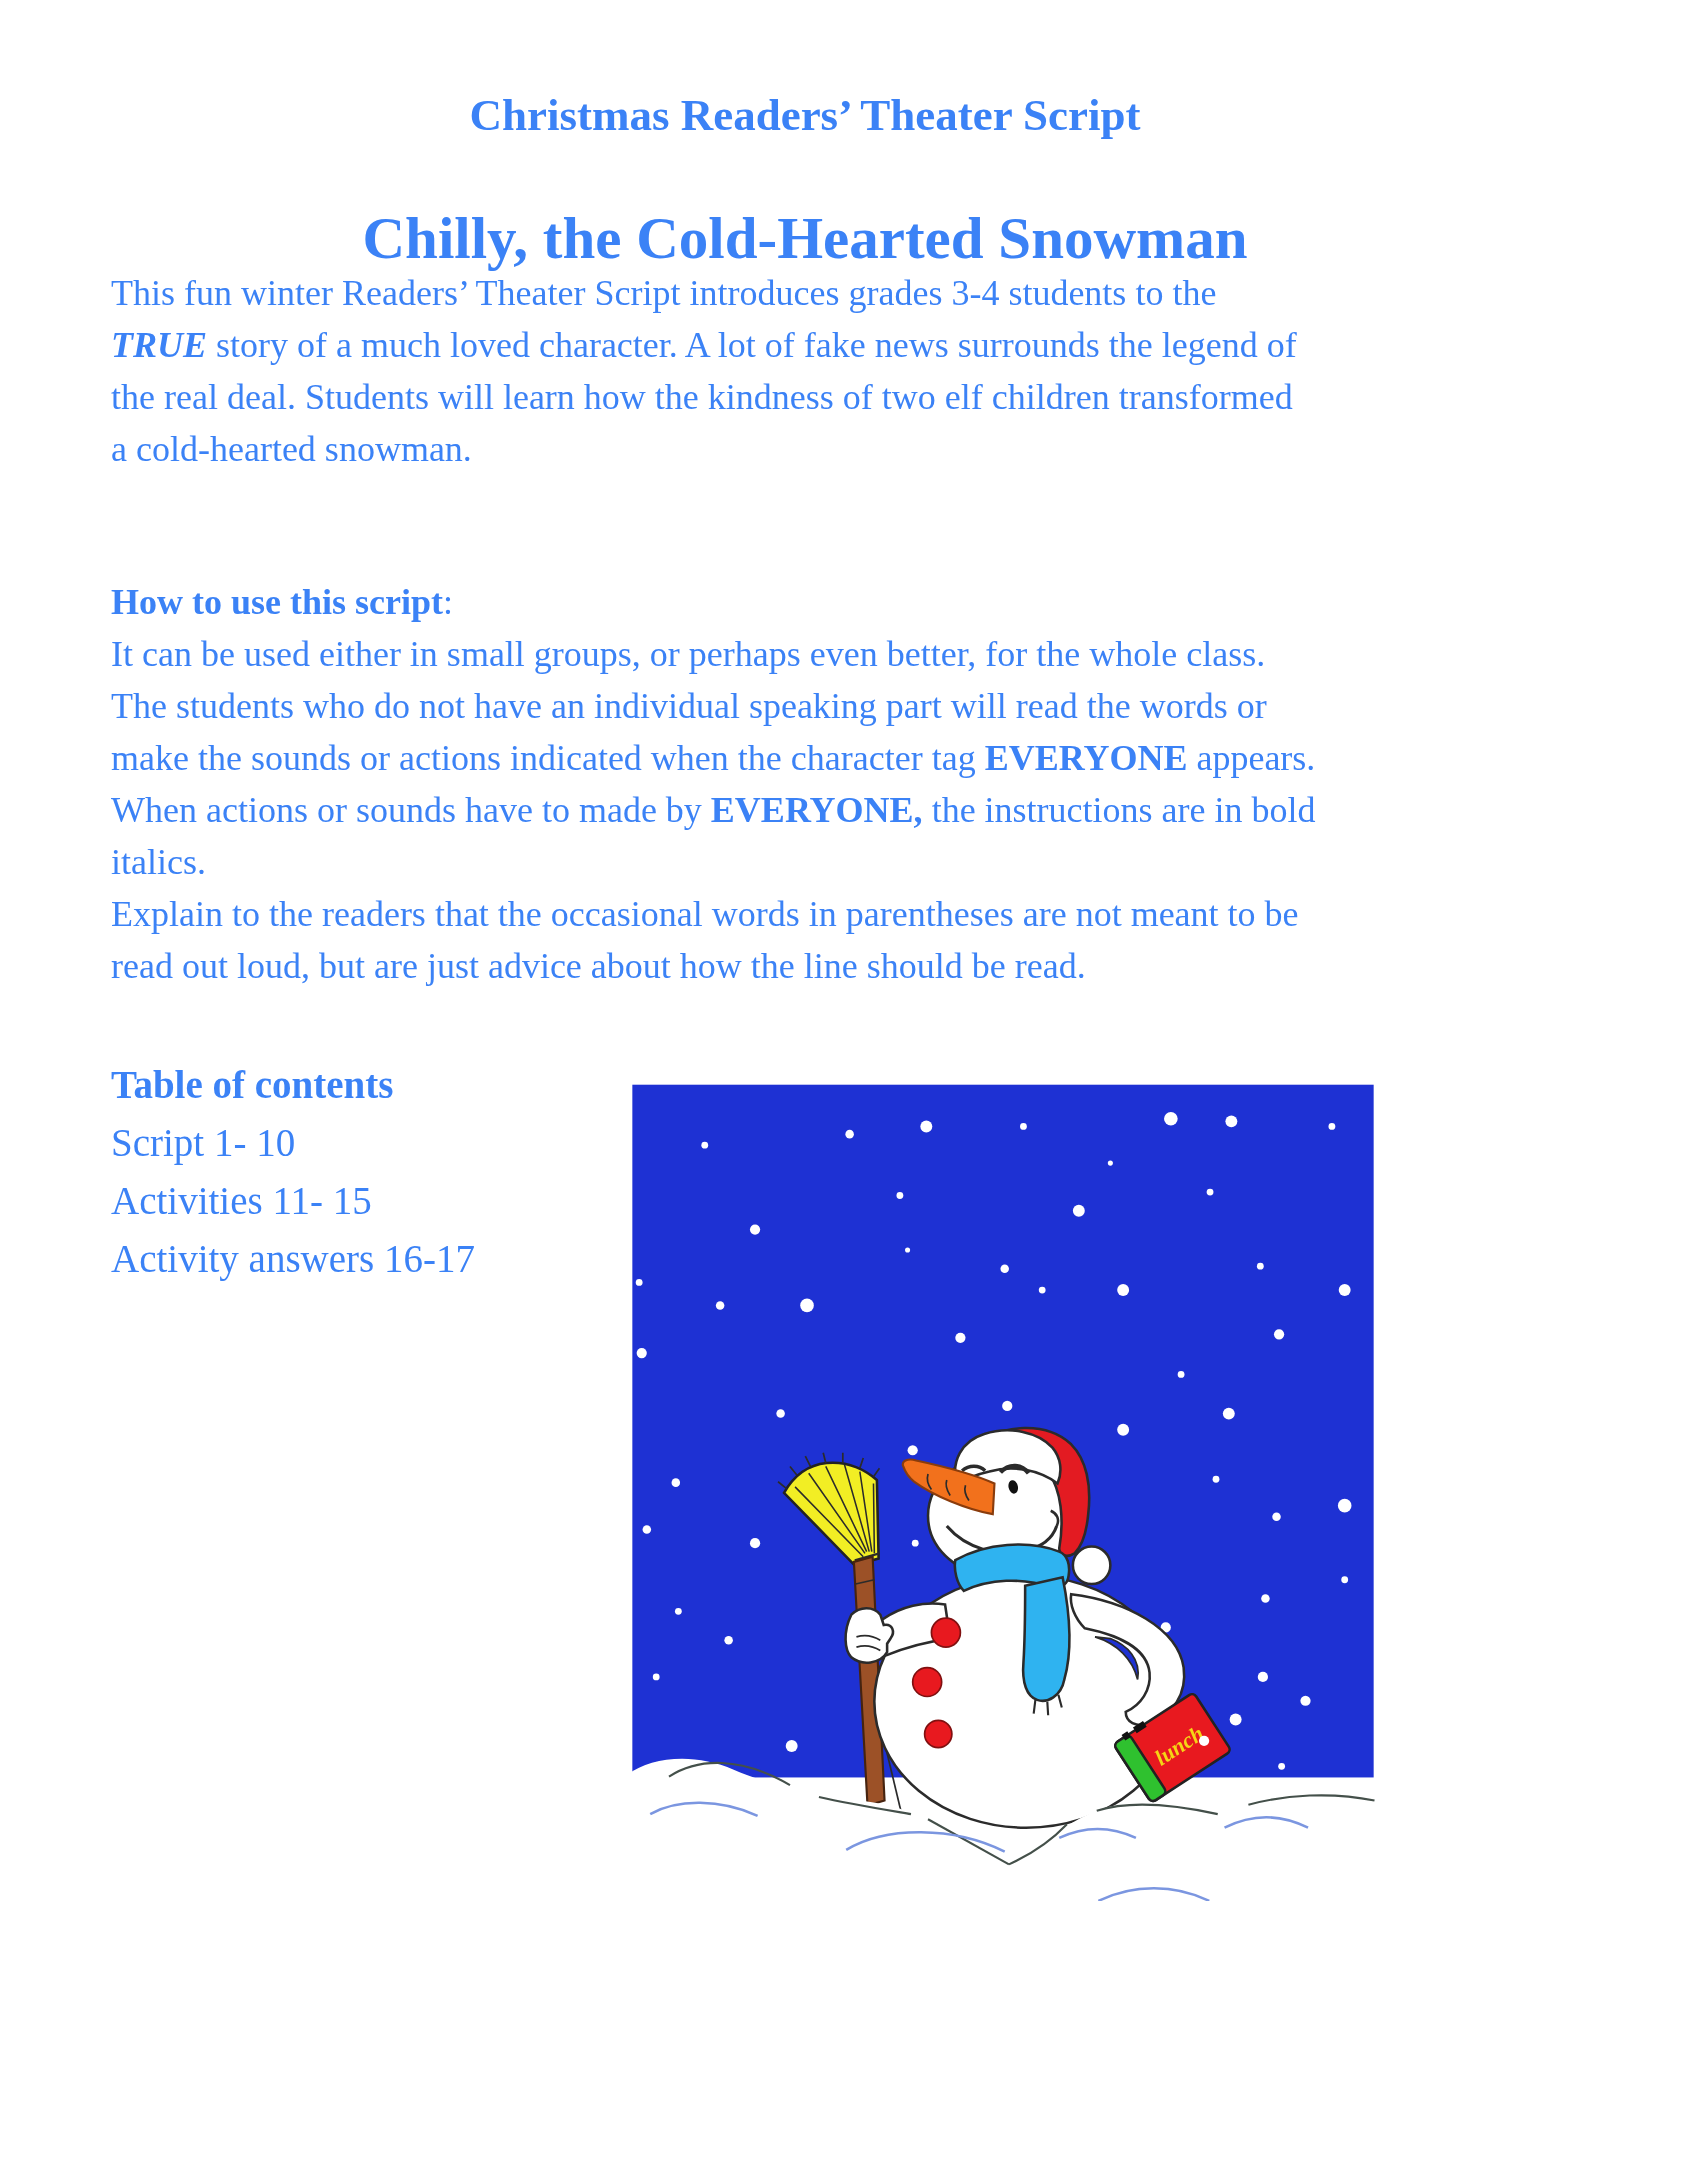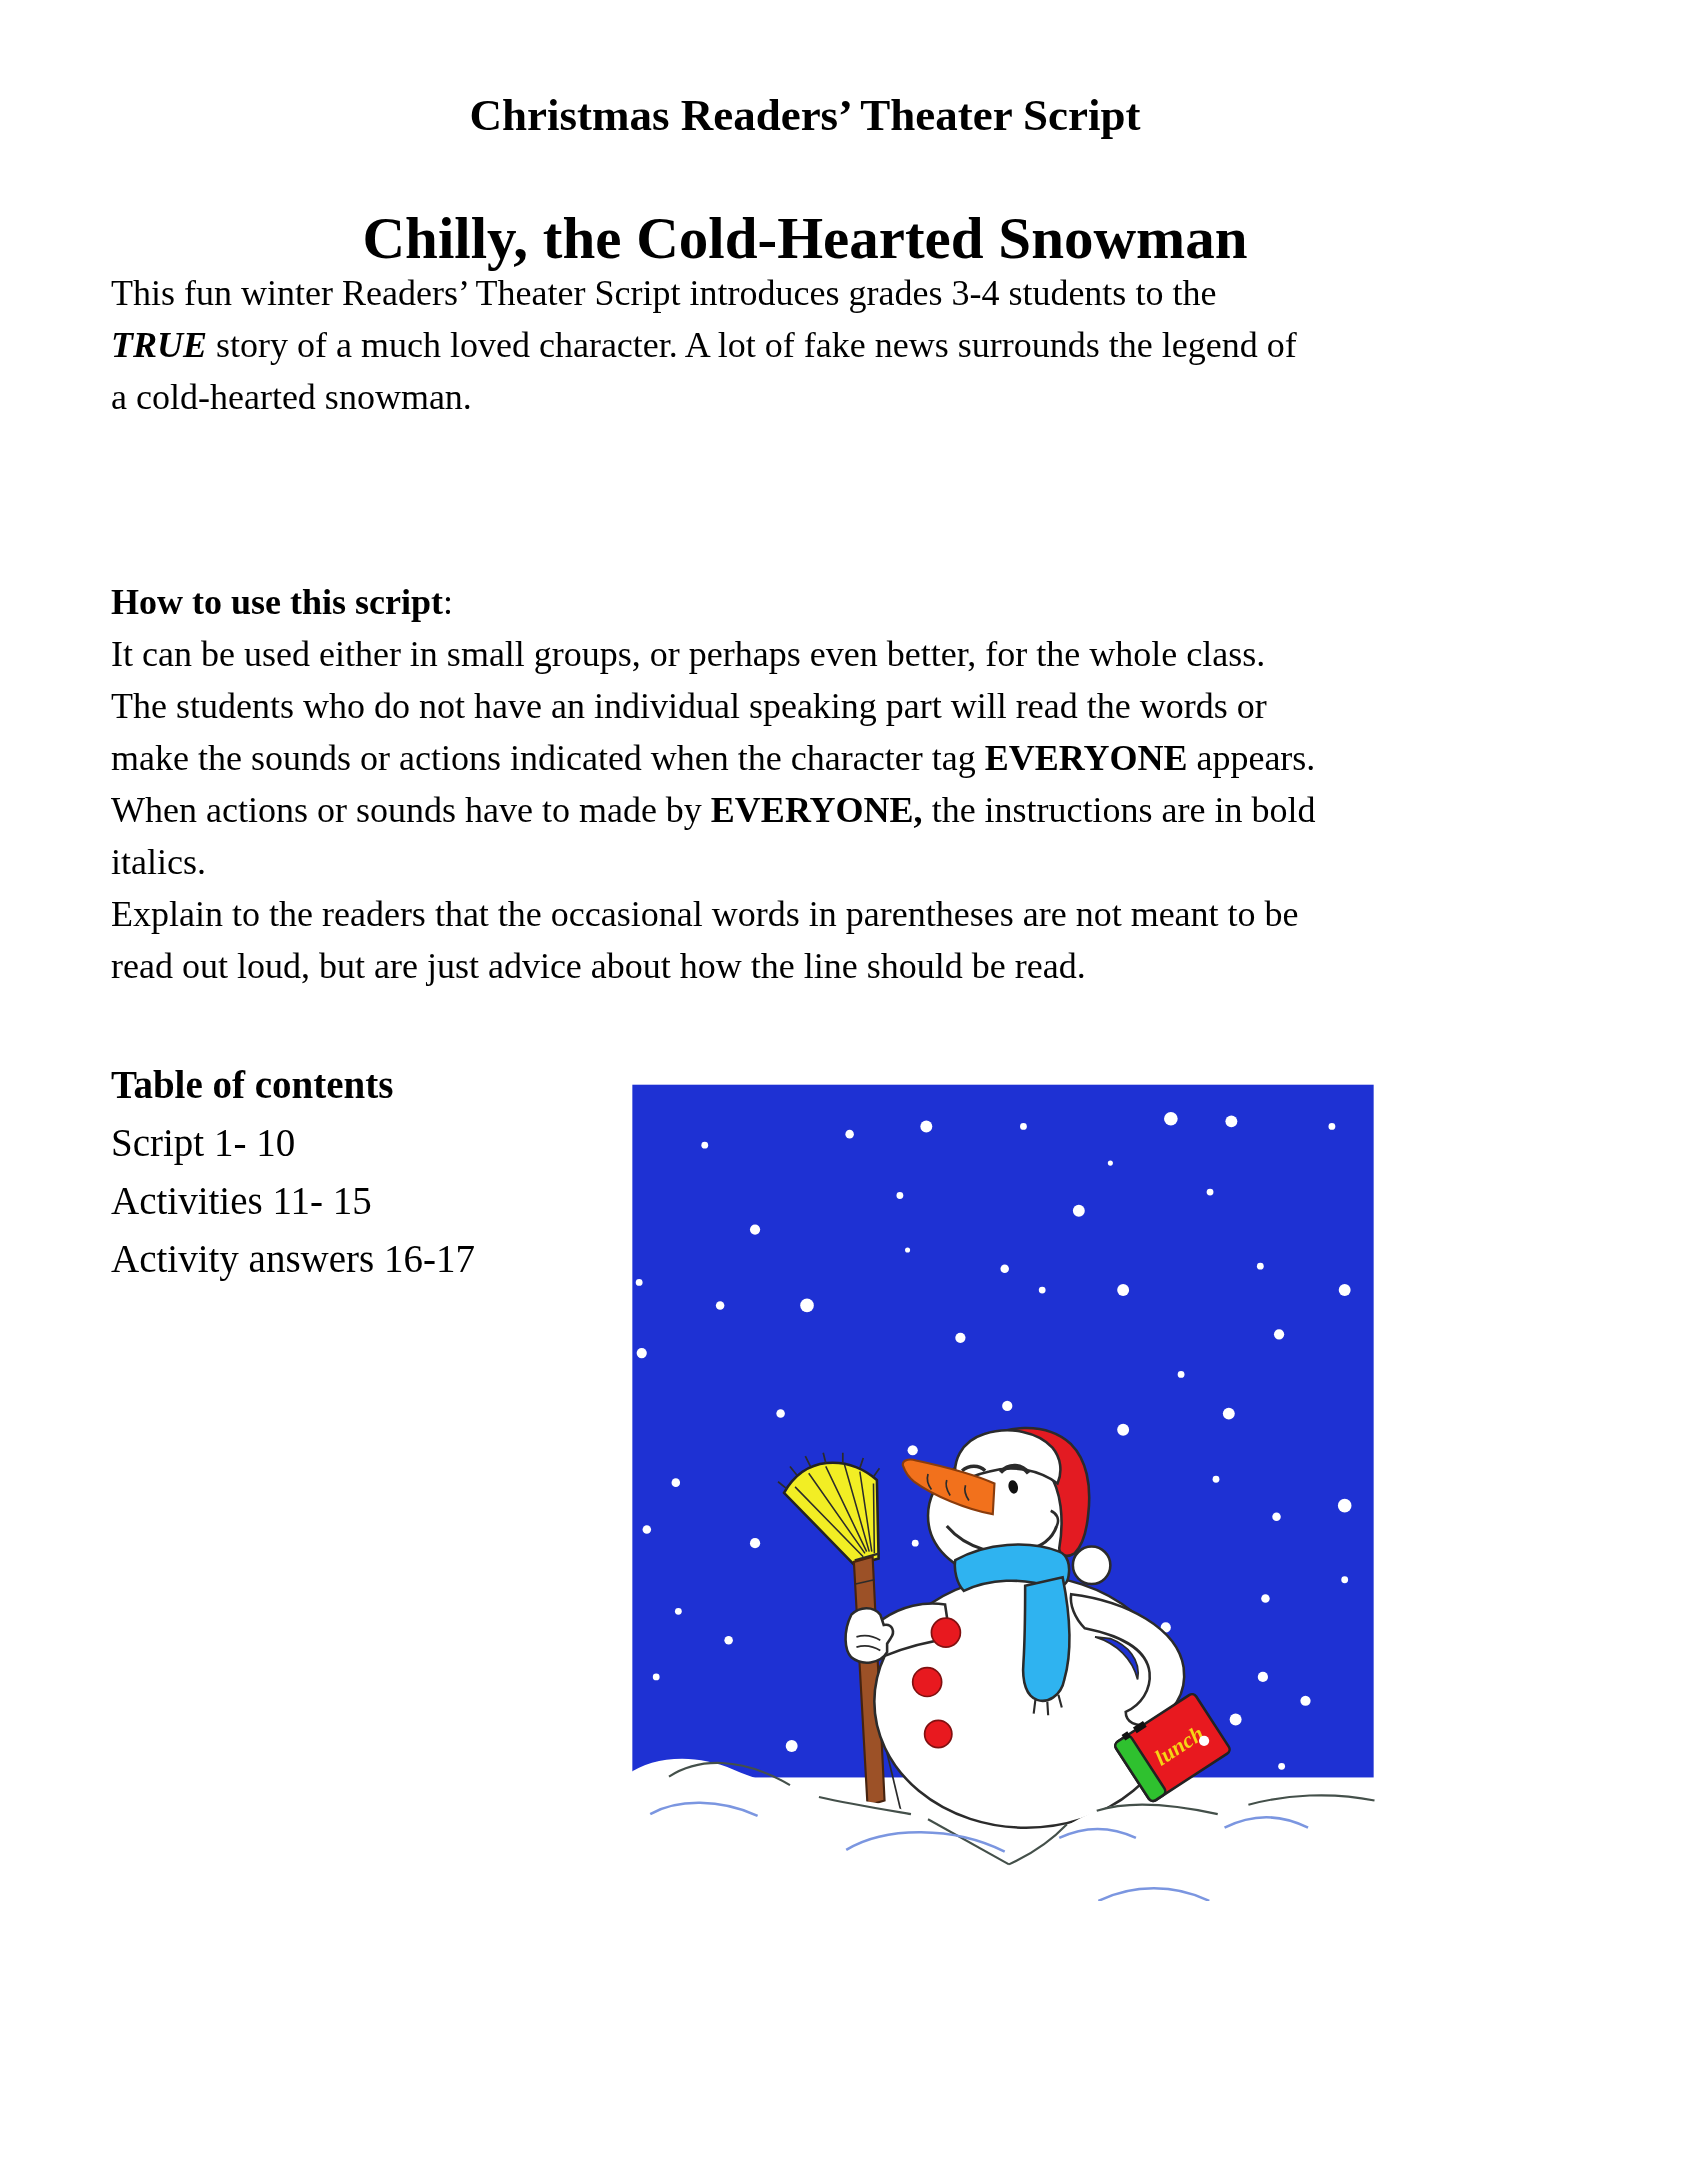--- a/index.html
+++ b/index.html
@@ -1,21 +1,21 @@
 <!DOCTYPE html>
 <html style="--sky: #1e31d3; --hat: #e31b22; --scarf: #2fb3f0; --carrot: #f2711c; --buttons: #e8191f; --broom-bristles: #f2ee24; --broom-handle: #9c5127; --lunchbox-red: #e8191f; --lunchbox-green: #2fc12f; --label-yellow: #f5d515; --squiggle: #7b96e0;font-size:13.6px"><head>
 <meta charset="utf-8">
 <style>
   html,body{margin:0;padding:0;background:#ffffff;}
   .page{
     position:relative;
     width:1686px;height:2181px;
     background:#ffffff;
     font-family:"Liberation Serif","DejaVu Serif",serif;
-    color:#000000;
+    color:#3b82f6;
     overflow:hidden;
   }
   .doc-title{
     position:absolute;top:89px;left:111px;width:1388px;
     text-align:center;font-size:45px;font-weight:bold;white-space:nowrap;
   }
   .doc-subtitle{
     position:absolute;top:204px;left:111px;width:1388px;
     text-align:center;font-size:59px;font-weight:bold;white-space:nowrap;
   }
@@ -50,20 +50,21 @@
 <body>
 
 <div class="page">
 
   <div class="doc-title">Christmas Readers’ Theater Script</div>
   <div class="doc-subtitle">Chilly, the Cold-Hearted Snowman</div>
 
   <div class="textblock intro">
       <div class="tline"><span>This fun winter Readers’ Theater Script introduces grades 3-4 students to the</span></div>
       <div class="tline"><span class="bold-italic">TRUE</span><span> story of a much loved character. A lot of fake news surrounds the legend of</span></div>
+      <div class="tline"><span>the real deal. Students will learn how the kindness of two elf children transformed</span></div>
       <div class="tline"><span>a cold-hearted snowman.</span></div>
     </div>
 
   <div class="textblock howto">
     <div>
         <div class="tline"><span class="bold">How to use this script</span><span>:</span></div>
       </div>
     <div>
         <div class="tline"><span>It can be used either in small groups, or perhaps even better, for the whole class.</span></div>
         <div class="tline"><span>The students who do not have an individual speaking part will read the words or</span></div>

